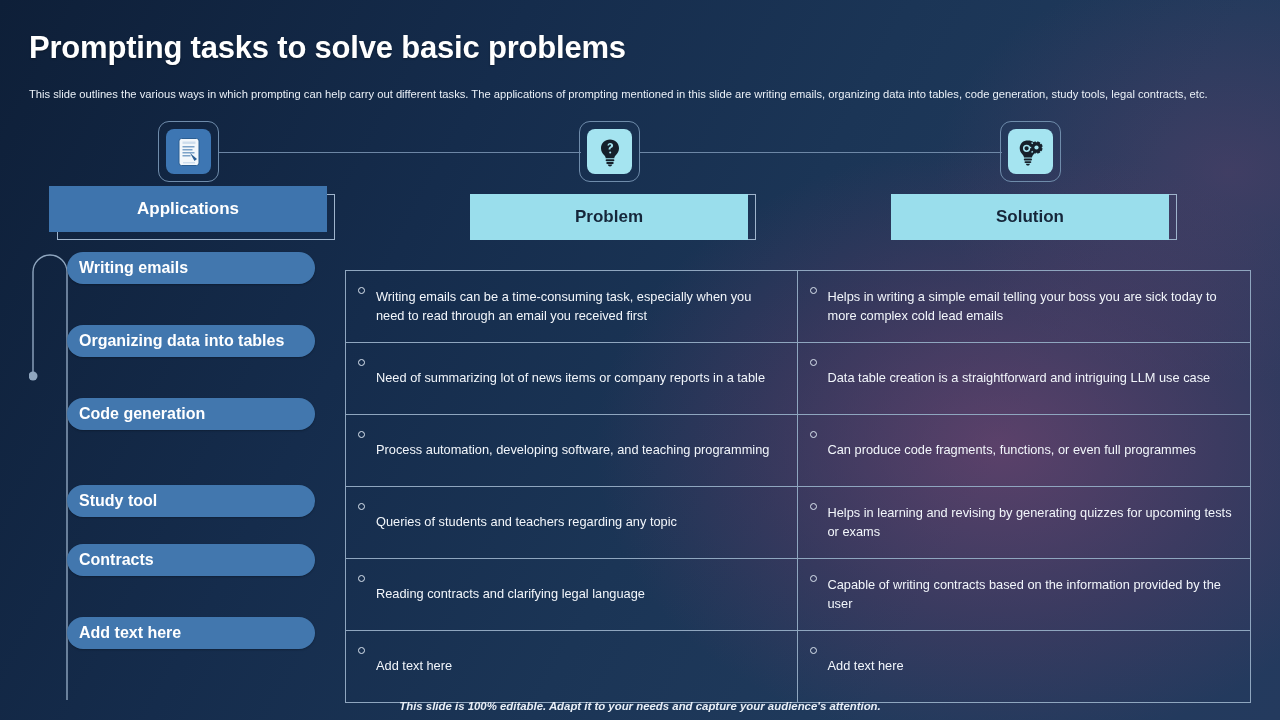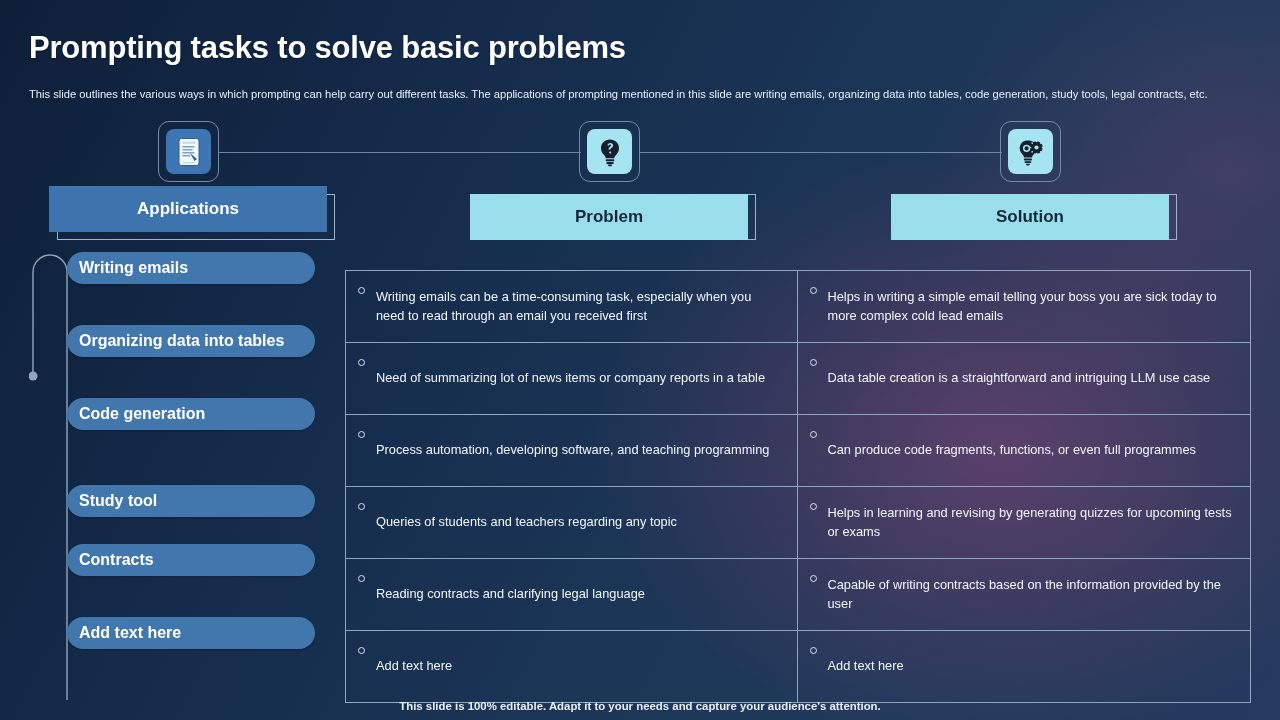--- a/index.html
+++ b/index.html
@@ -193,20 +193,21 @@
   
   #footer {
     position: absolute;
     left: 0;
     top: 700px;
     width: 1280px;
     text-align: center;
     font-size: 11.4px;
     font-weight: bold;
     color: #e9eff7;
+    font-style: italic;
   }
 </style>
 </head>
 <body>
 
 <div id="slide">
 
   <div id="title">Prompting tasks to solve basic problems</div>
   <div id="subtitle">This slide outlines the various ways in which prompting can help carry out different tasks. The applications of prompting mentioned in this slide are writing emails, organizing data into tables, code generation, study tools, legal contracts, etc.</div>
 

